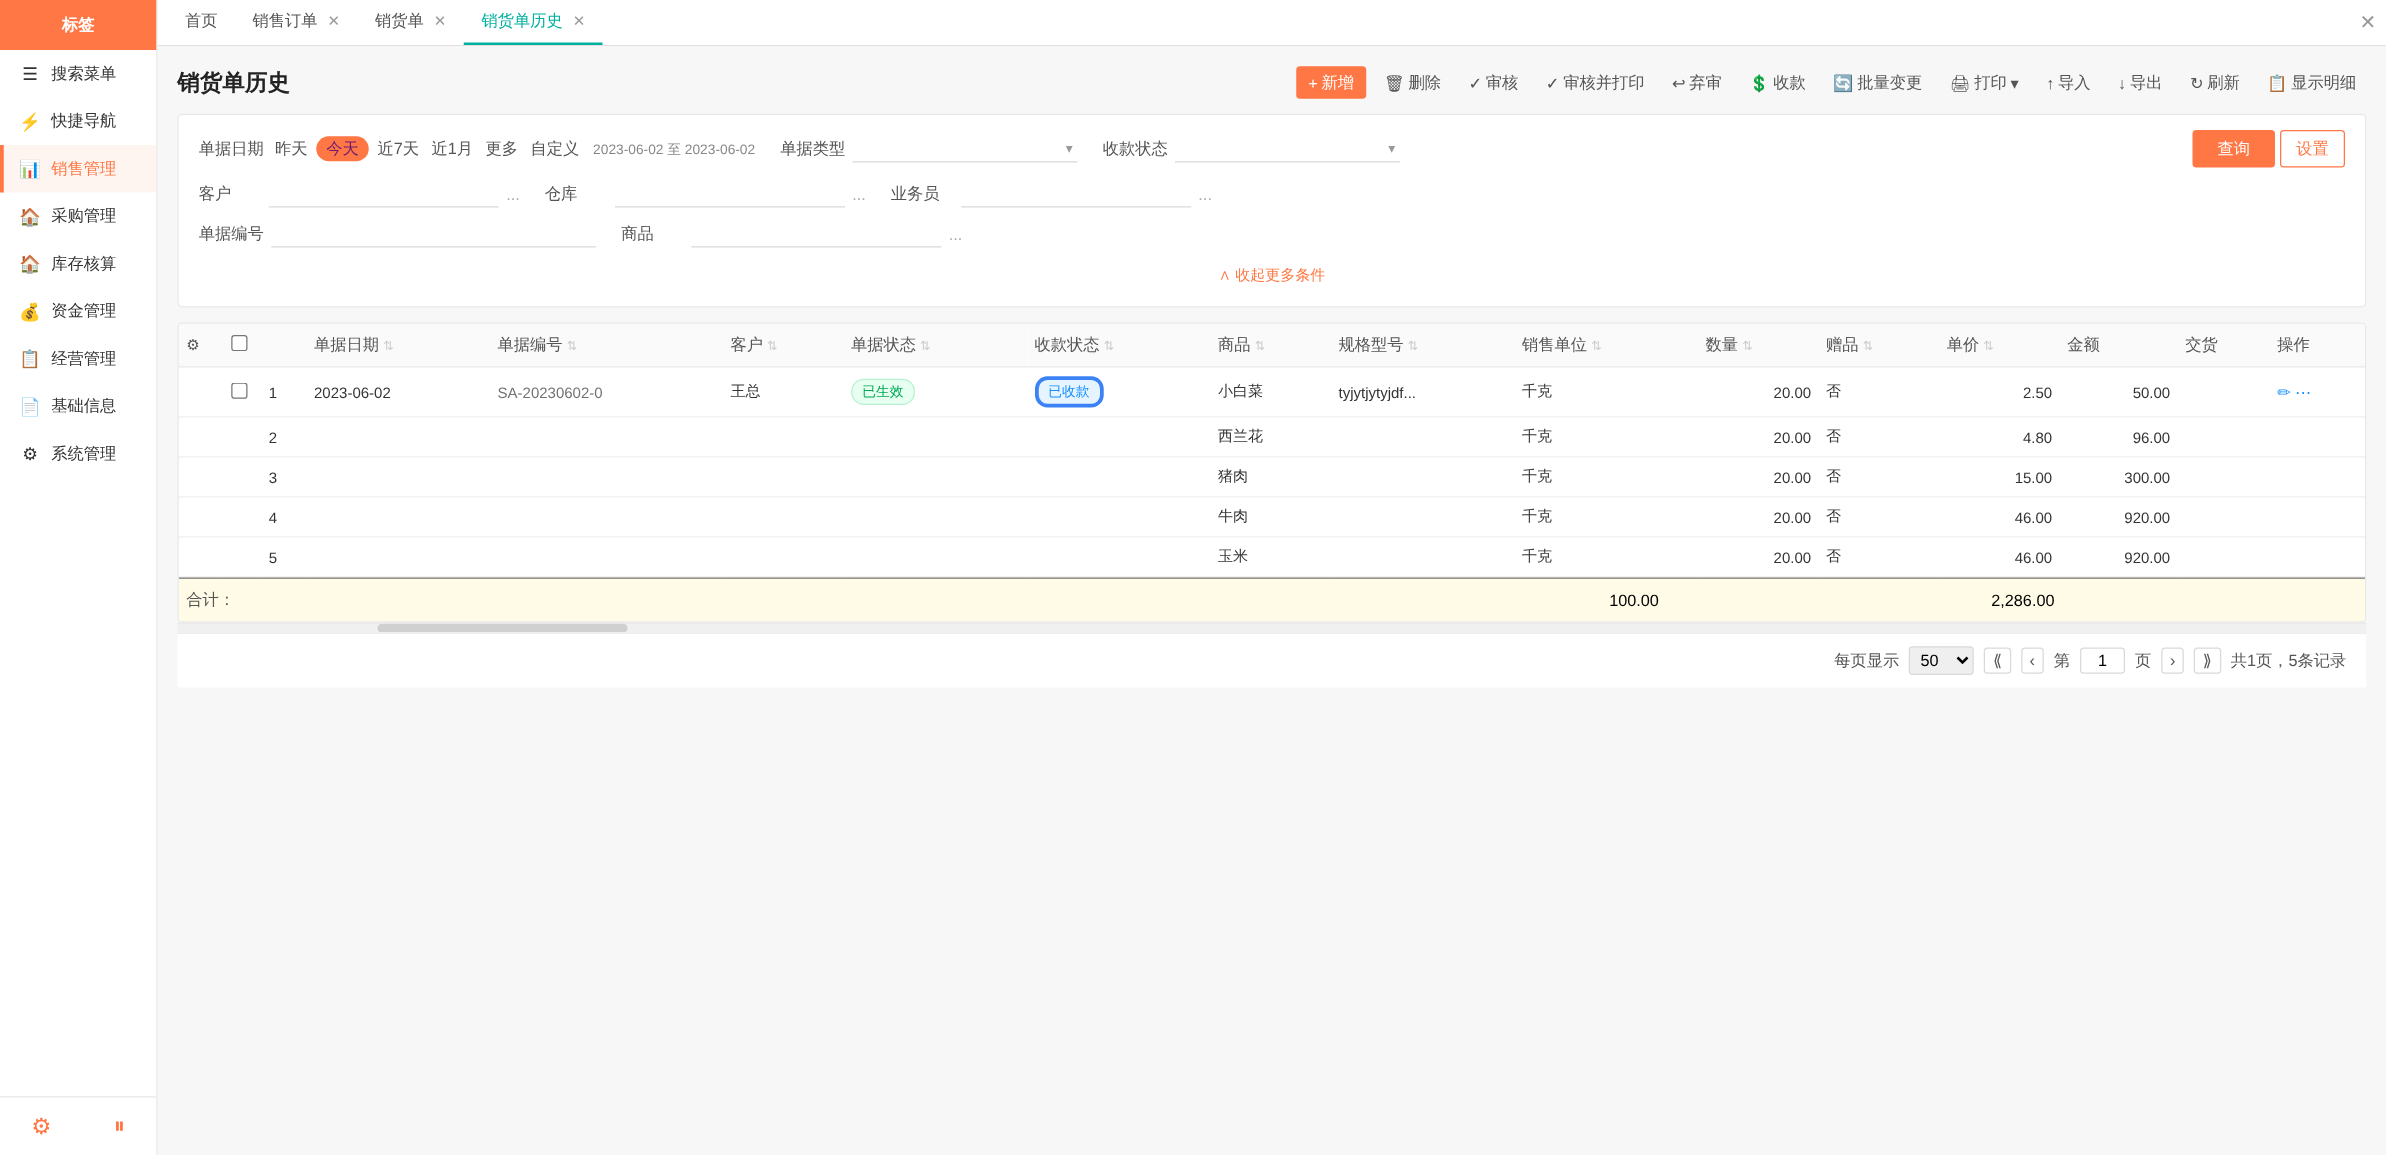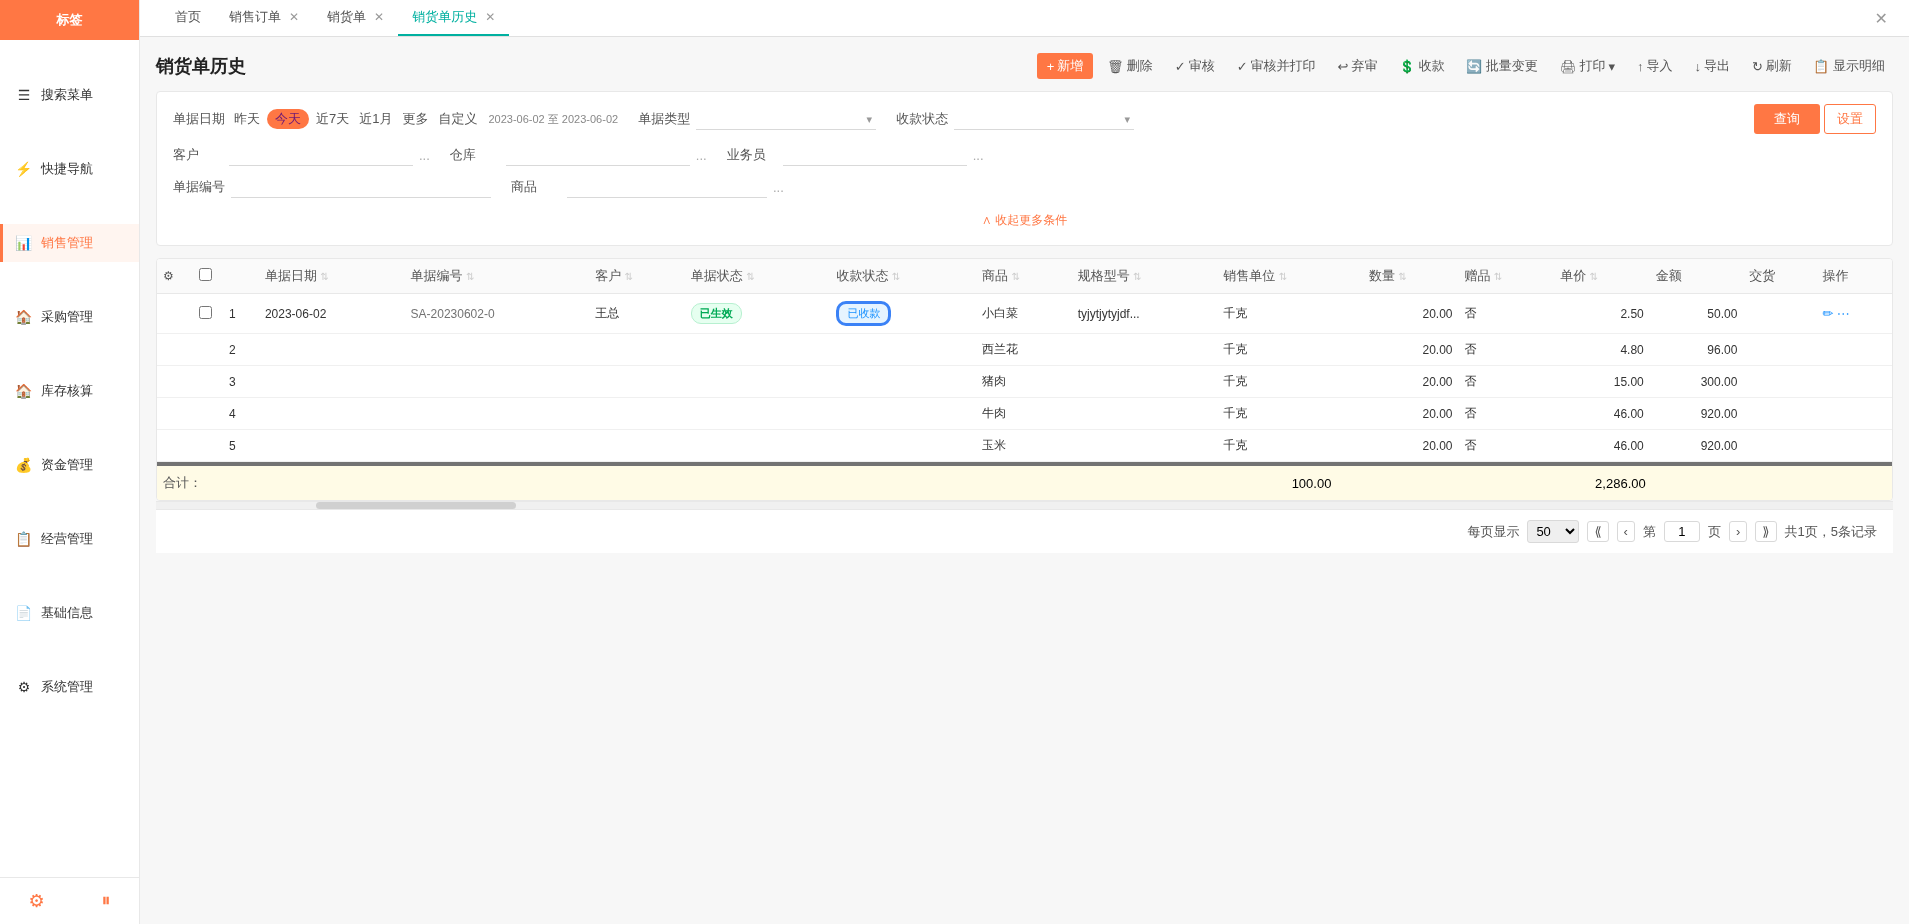--- a/index.html
+++ b/index.html
@@ -1,26 +1,25 @@
 <!DOCTYPE html>
 <html><head>
   <meta charset="utf-8">
   <style>
     * { box-sizing: border-box; margin: 0; padding: 0; font-family: 'Microsoft YaHei', Arial, sans-serif; font-size: 13px; }
     body { display: flex; height: 924px; overflow: hidden; background: #f5f5f5; }
 
     
     .sidebar {
-      width: 140px;
+      width: 126px;
       background: #fff;
       border-right: 1px solid #e8e8e8;
       display: flex;
       flex-direction: column;
       flex-shrink: 0;
-      gap: 36px;
     }
     .sidebar-logo {
       height: 40px;
       background: #ff7744;
       display: flex;
       align-items: center;
       justify-content: center;
       color: white;
       font-size: 12px;
       font-weight: bold;
@@ -53,21 +52,21 @@
       overflow: hidden;
     }
 
     
     .tab-bar {
       background: #fff;
       border-bottom: 1px solid #e0e0e0;
       display: flex;
       align-items: center;
       min-height: 36px;
-      padding: 0 21px;
+      padding: 0 8px;
     }
     .tab {
       padding: 8px 14px;
       cursor: pointer;
       color: #555;
       border-bottom: 2px solid transparent;
       display: flex;
       align-items: center;
       gap: 4px;
       white-space: nowrap;
@@ -266,28 +265,28 @@
       font-size: 12px;
       white-space: nowrap;
     }
     tbody td.link-cell { color: #737373; cursor: pointer; }
     .badge {
       display: inline-block;
       padding: 2px 8px;
       border-radius: 10px;
       font-size: 11px;
     }
-    .badge-green { background: #e6fff0; color: #00aa55; border: 1px solid #b7f0d0; font-weight: bold; }
+    .badge-green { background: #e6fff0; color: #00aa55; border: 1px solid #b7f0d0; }
     .badge-blue { background: #e6f4ff; color: #1890ff; border: 3px solid #3b82f6; }
     .action-btn { color: #1890ff; cursor: pointer; font-size: 13px; }
 
     
     .table-footer {
       background: #fffbe6;
-      border-top: 4px solid #737373;
+      border-top: 1px solid #737373;
       padding: 8px 6px;
       display: flex;
       align-items: center;
     }
     .footer-label { color: #555; min-width: 60px; }
 
     
     .pagination-bar {
       display: flex;
       align-items: center;

